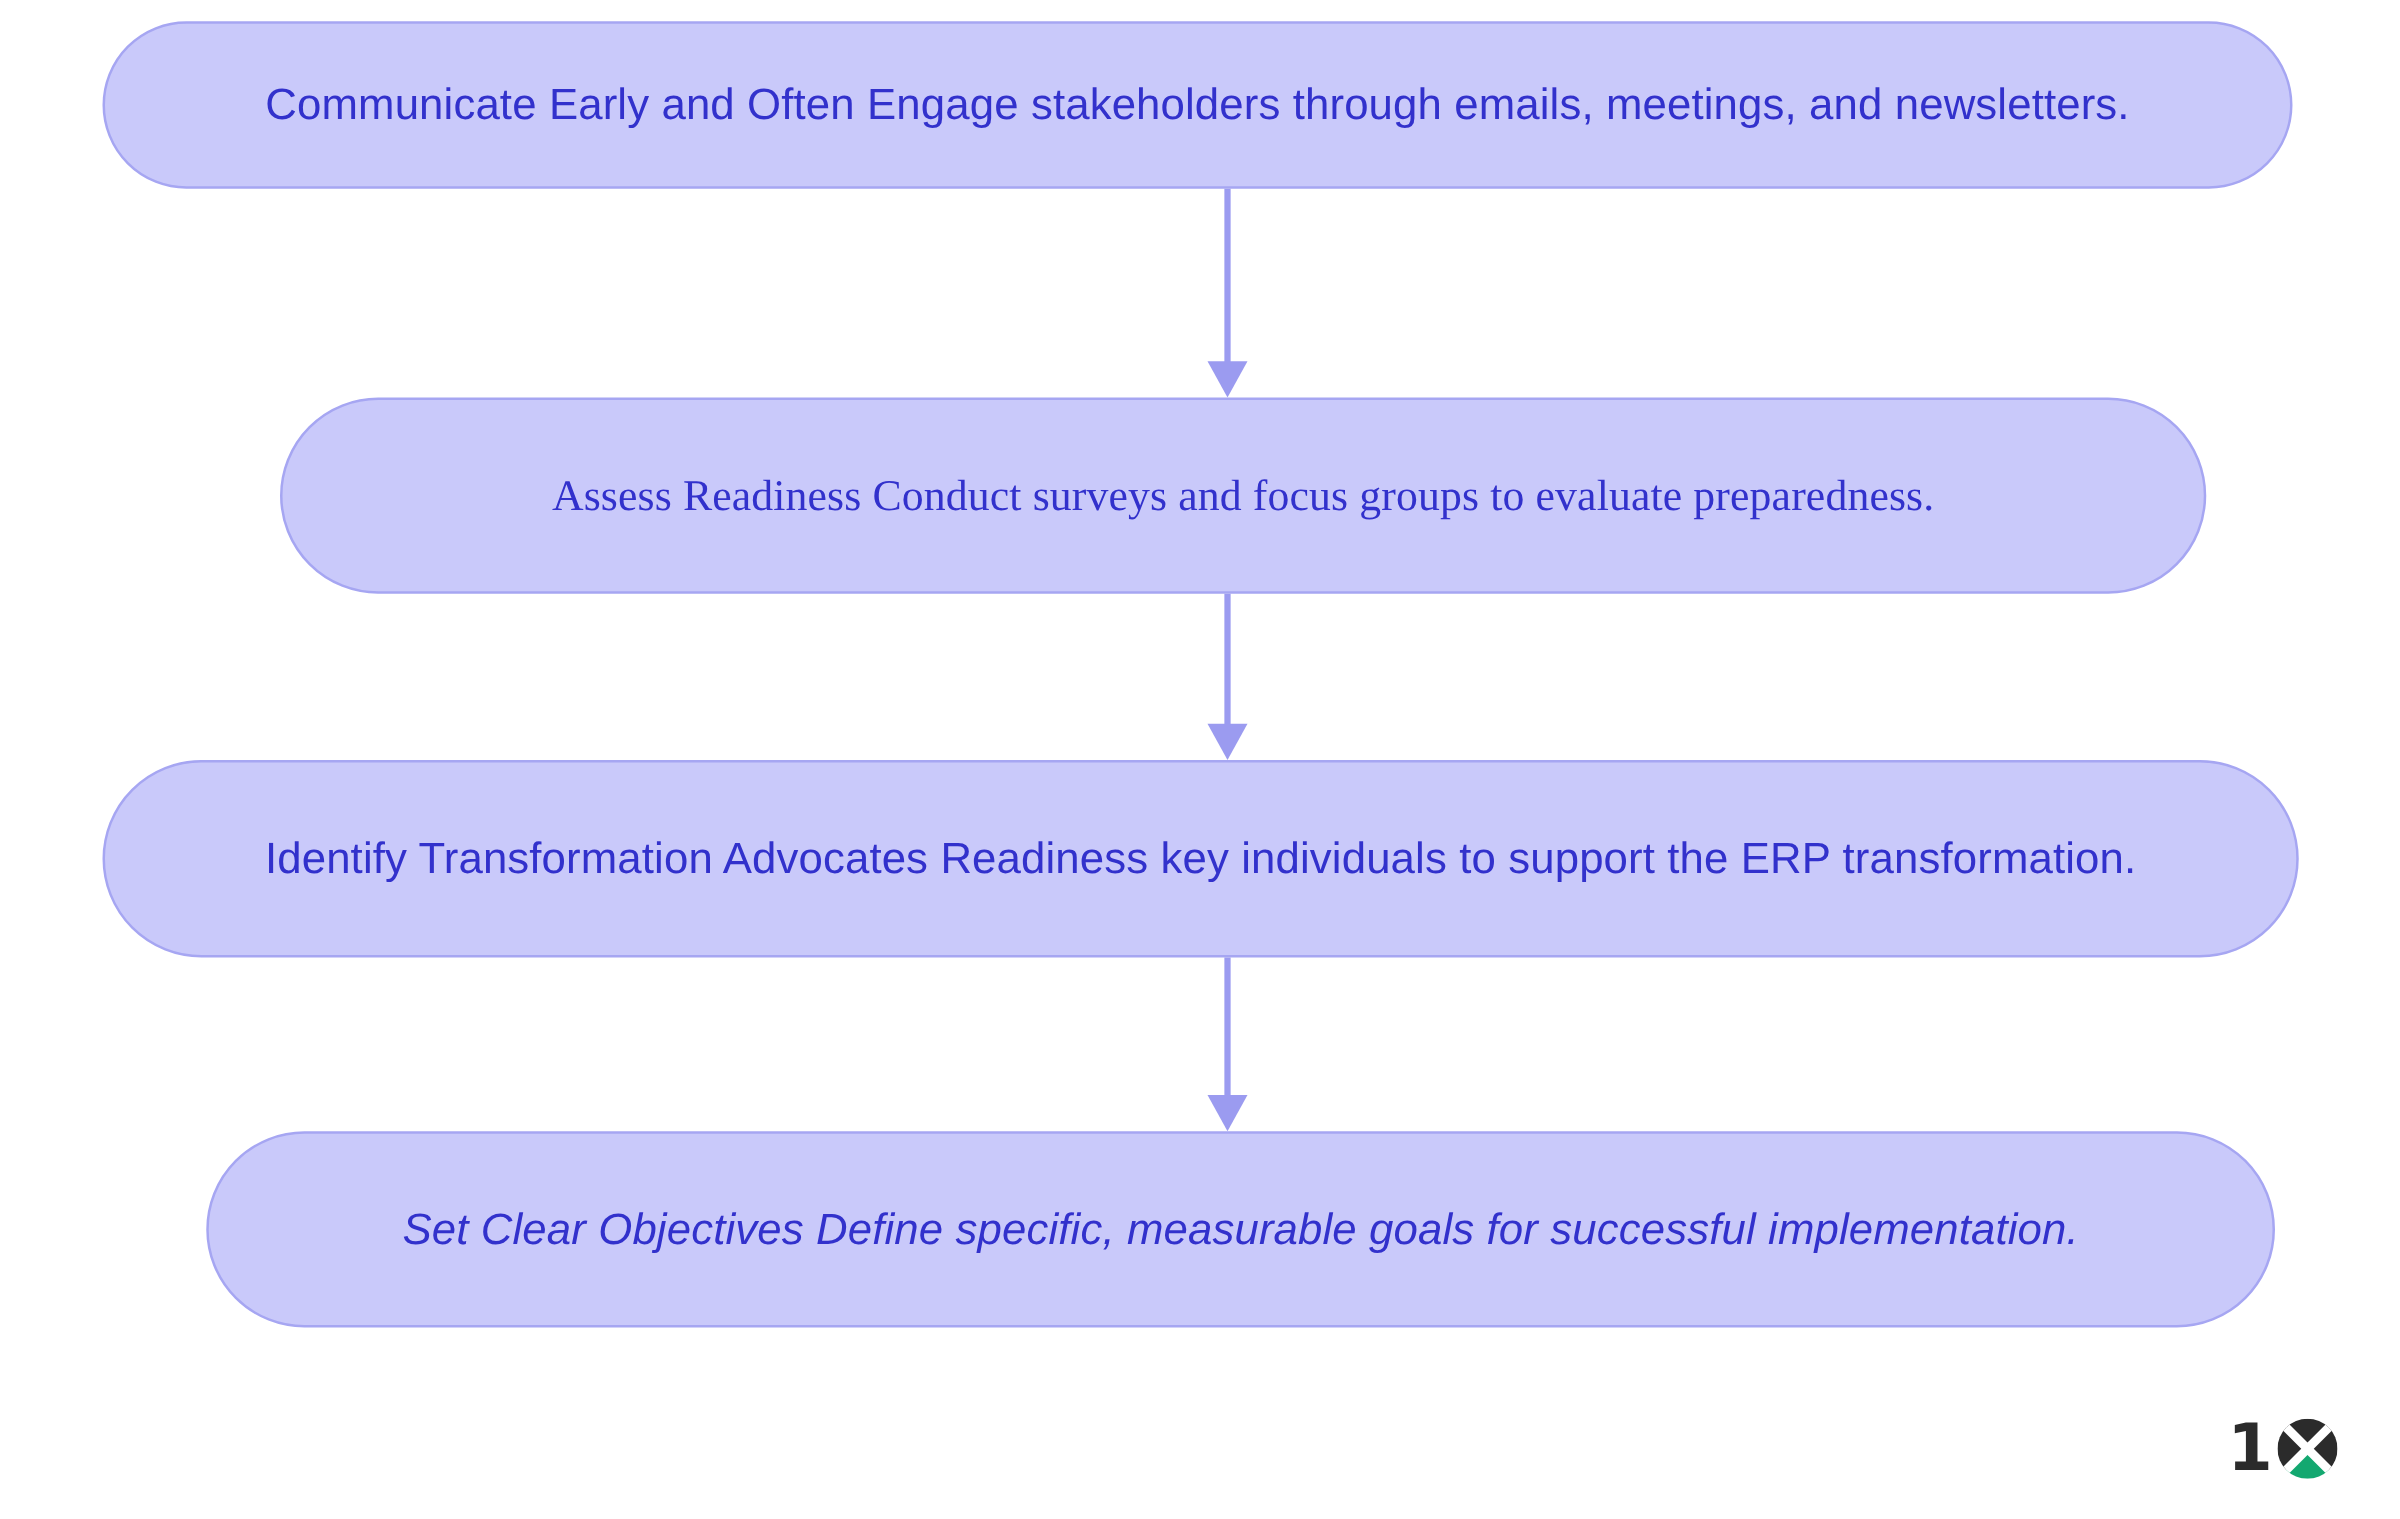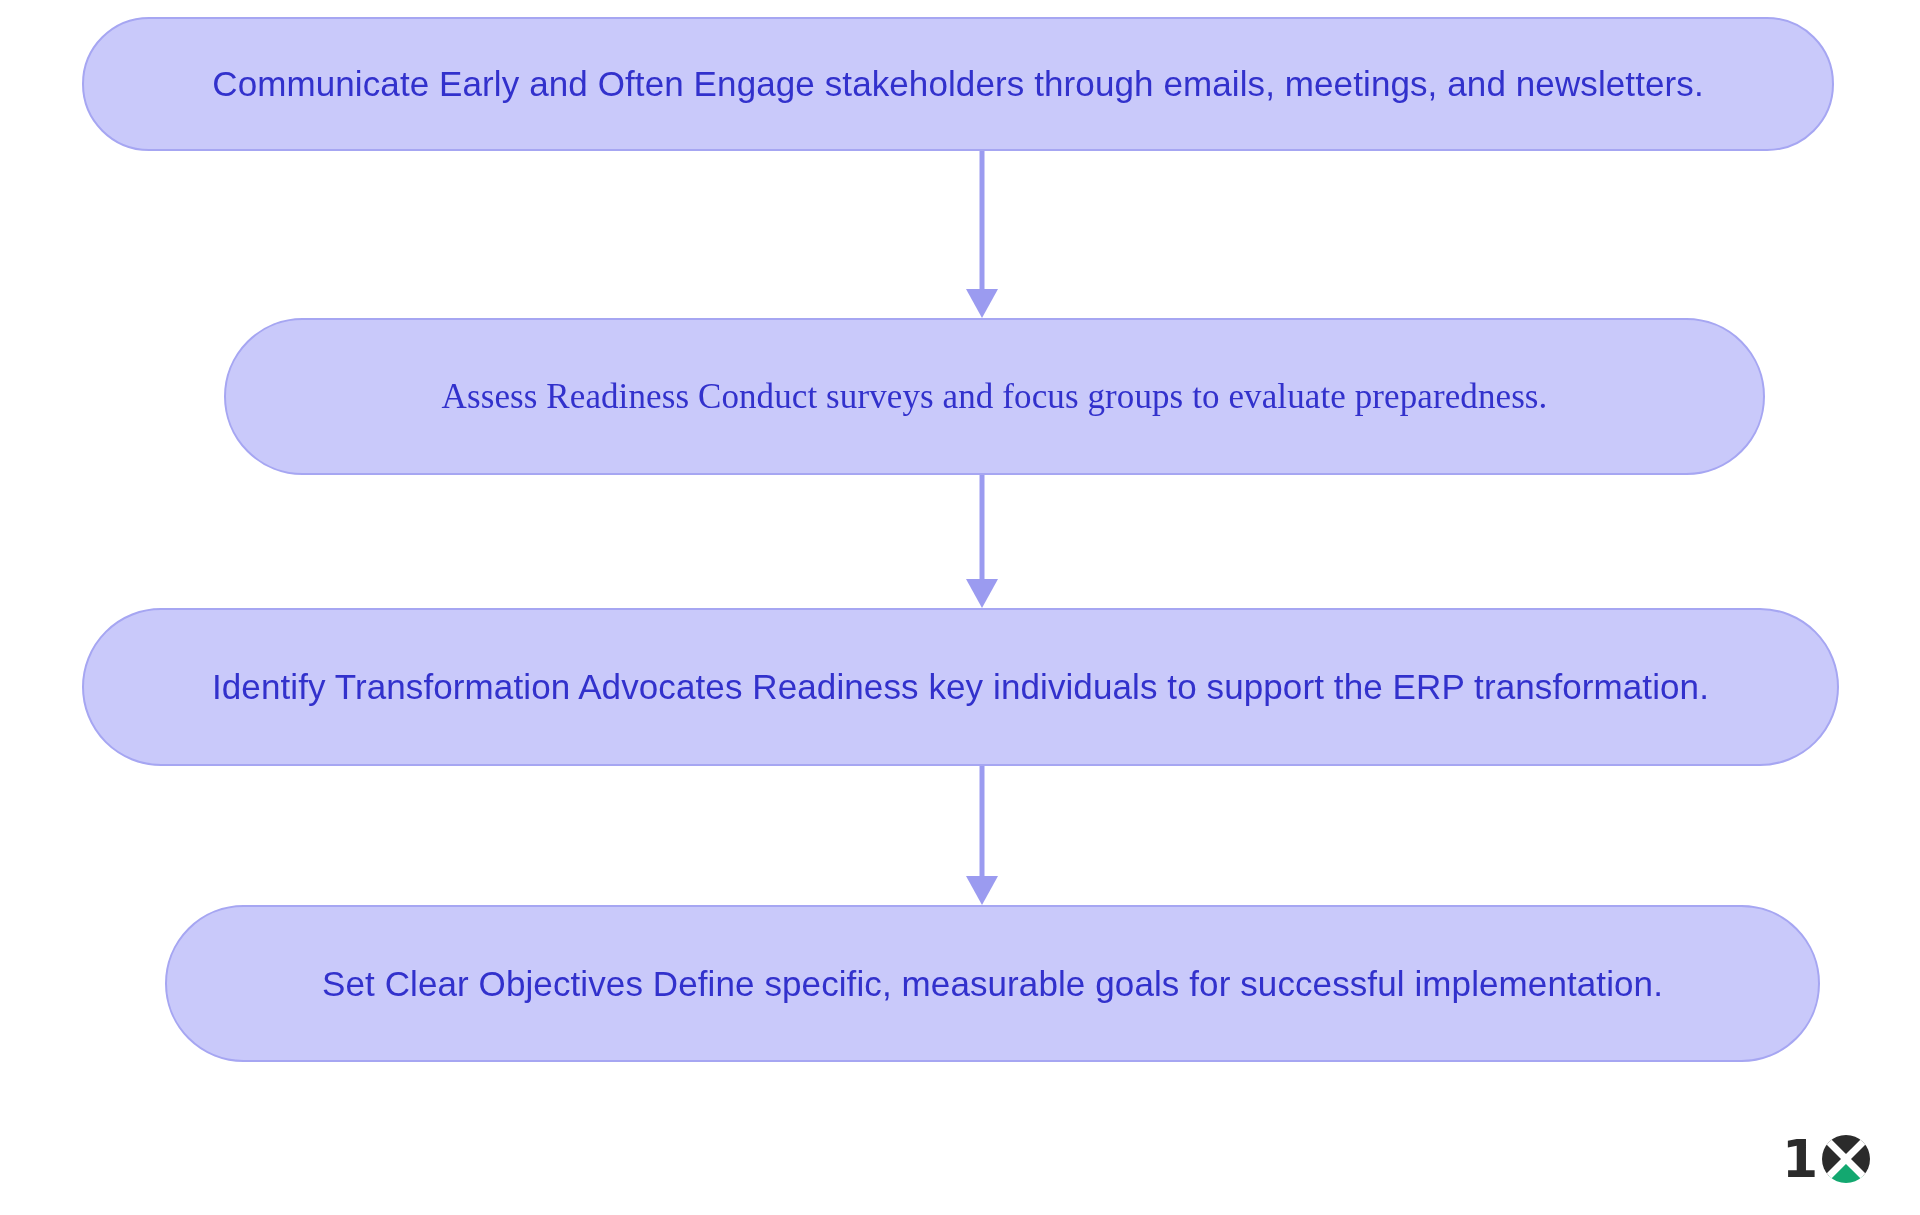--- a/index.html
+++ b/index.html
@@ -43,21 +43,21 @@
     line-height: 1.25;
     font-weight: 400;
     letter-spacing: 0.1px;
     white-space: nowrap;
     text-align: center;
   }
 
   #node-1 { left: 62px;  top: 17px;   width: 1752px; height: 134px; }
   #node-2 { left: 204px; top: 318px;  width: 1541px; height: 157px; font-family: Liberation Serif, serif; }
   #node-3 { left: 62px;  top: 608px;  width: 1757px; height: 158px; }
-  #node-4 { left: 145px; top: 905px;  width: 1655px; height: 157px; }
+  #node-4 { left: 145px; top: 905px;  width: 1655px; height: 157px; font-style: italic; }
 
   
   .connector {
     position: absolute;
     left: 962px;
     width: 44px;
     transform: translateX(-50%);
   }
   .connector svg { display: block; overflow: visible; }
 

